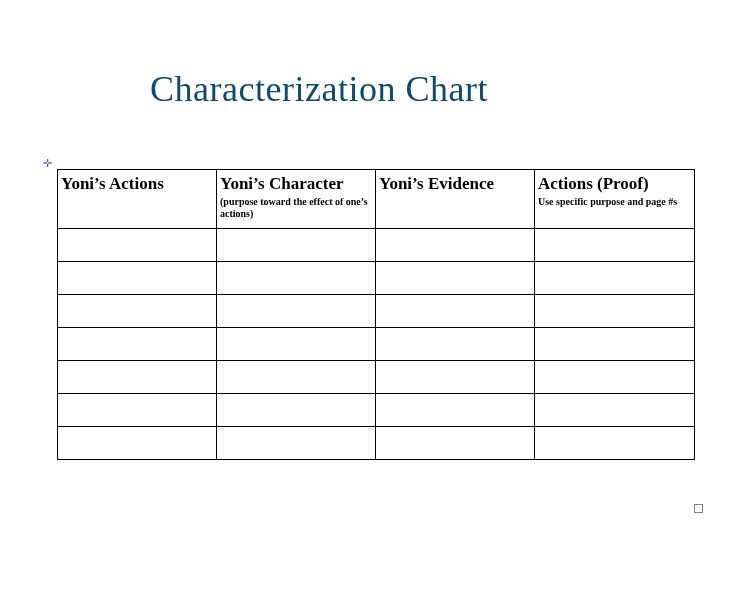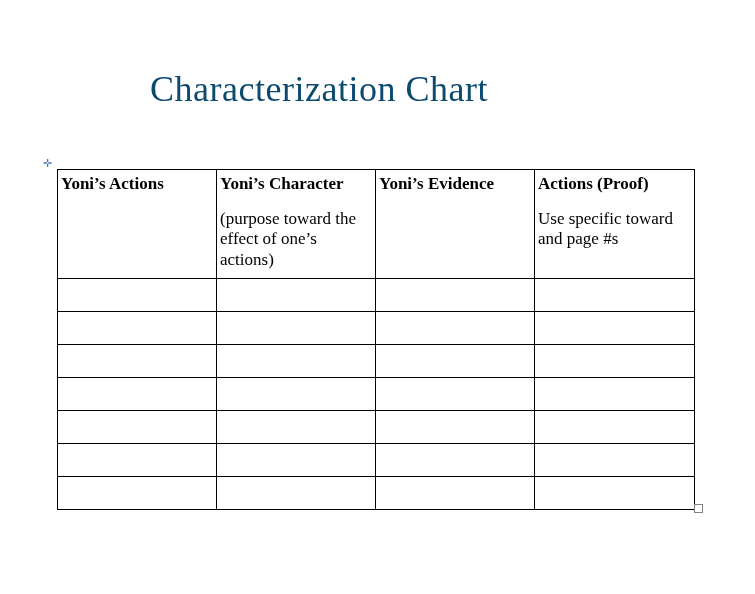--- a/index.html
+++ b/index.html
@@ -81,26 +81,26 @@
 
   .hdr-main {
     font-size: 17px;
     font-family: "Liberation Serif", serif;
     font-weight: bold;
     line-height: 1.18;
     display: block;
   }
 
   .hdr-sub {
-    font-size: 17px;
+    font-size: 10px;
     font-family: "Liberation Serif", serif;
-    font-weight: normal;
+    font-weight: bold;
     line-height: 1.2;
     display: block;
-    margin-top: 15px;
+    margin-top: 2px;
   }
 
   table.chart tbody td {
     height: 32px;
   }
 
   
   col.c0 { width: 159px; }
   col.c1 { width: 159px; }
   col.c2 { width: 159px; }
@@ -131,21 +131,21 @@
         <th>
           <span class="hdr-main">Yoni’s Character</span>
           <span class="hdr-sub">(purpose toward the effect of one’s actions)</span>
         </th>
         <th>
           <span class="hdr-main">Yoni’s Evidence</span>
           <span class="hdr-sub"></span>
         </th>
         <th>
           <span class="hdr-main">Actions (Proof)</span>
-          <span class="hdr-sub">Use specific toward and page #s</span>
+          <span class="hdr-sub">Use specific purpose and page #s</span>
         </th>
       </tr>
     </thead>
     <tbody>
       <tr>
         <td></td>
         <td></td>
         <td></td>
         <td></td>
       </tr>

